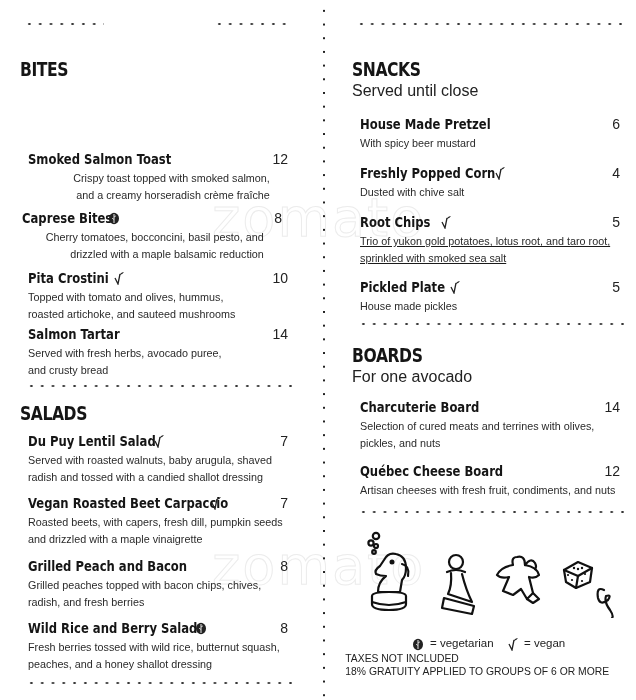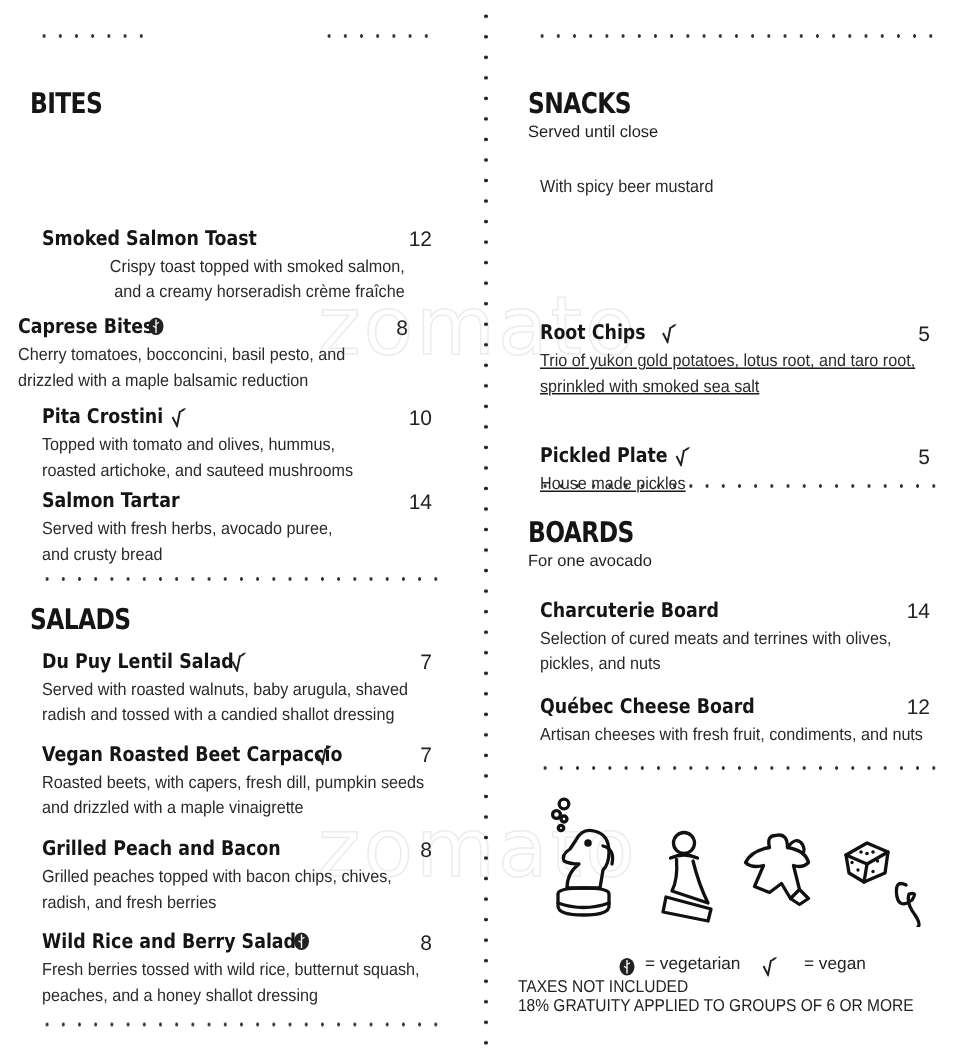--- a/index.html
+++ b/index.html
@@ -31,21 +31,21 @@
       font-family: "DejaVu Sans", sans-serif; font-weight: bold; font-size: 21px;
       letter-spacing: -0.5px; transform: scaleX(0.82); color: #111;
     }
 
     .section-title {
       position: absolute; font-family: "DejaVu Sans", sans-serif; font-weight: bold;
       font-size: 19px; letter-spacing: -0.5px; color: #151515;
       transform-origin: left center; transform: scaleX(0.82);
     }
     .section-sub {
-      position: absolute; font-size: 11px; color: #222;
+      position: absolute; font-size: 16px; color: #222;
     }
 
     .item { position: absolute; }
     .item-head { position: relative; height: 18px; }
     .item-name {
       position: absolute; left: 0; top: 0; white-space: nowrap;
       font-family: "DejaVu Sans", sans-serif; font-weight: bold; font-size: 13.5px;
       color: #151515; transform-origin: left center; transform: scaleX(0.86);
     }
     .item-price {
@@ -84,21 +84,21 @@
 
   <div class="item" style="left:28px; top:151px; width:260px;text-align:right;">
     <div class="item-head">
       <span class="item-name">Smoked Salmon Toast</span>
       <span class="item-price">12</span>
     </div>
     <div class="item-desc">Crispy toast topped with smoked salmon,</div>
     <div class="item-desc">and a creamy horseradish crème fraîche</div>
   </div>
 
-  <div class="item" style="left:12px; top:210px; width:260px;">
+  <div class="item" style="left:22px; top:210px; width:260px;text-align:right;">
     <div class="item-head">
       <span class="item-name">Caprese Bites</span>
       <span class="diet-icon" style="left:86px;">
         <svg width="12" height="13" viewBox="0 0 12 13">
             <ellipse cx="6" cy="6.5" rx="5" ry="5.8" fill="#222"></ellipse>
             <line x1="6" y1="2" x2="6" y2="11" stroke="#fff" stroke-width="0.9"></line>
             <line x1="6" y1="5" x2="8" y2="3.8" stroke="#fff" stroke-width="0.7"></line>
             <line x1="6" y1="7.5" x2="4" y2="6.2" stroke="#fff" stroke-width="0.7"></line>
           </svg>
       </span>
@@ -193,40 +193,57 @@
   </div>
 
   <div class="hdots" style="left:26px; top:681px; width:266px;"></div>
 
   <div class="hdots" style="left:356px; top:22px; width:270px;"></div>
 
   <div class="section-title" style="left:352px; top:58px;">SNACKS</div>
   <div class="section-sub" style="left:352px; top:82px;">Served until close</div>
 
   <div class="item" style="left:360px; top:116px; width:260px;">
+    <div class="item-head">
+      <span class="item-name">House Made Pretzel</span>
+      <span class="item-price">6</span>
+    </div>
     <div class="item-desc">With spicy beer mustard</div>
   </div>
 
+  <div class="item" style="left:360px; top:165px; width:260px;">
+    <div class="item-head">
+      <span class="item-name">Freshly Popped Corn</span>
+      <span class="diet-icon" style="left:134px;">
+        <svg width="12" height="14" viewBox="0 0 12 14">
+            <path d="M2 7 L5 13 L7 3" fill="none" stroke="#222" stroke-width="1.3"></path>
+            <path d="M7 3 Q9 1 11 1 Q10 3 7 4 Z" fill="#222"></path>
+          </svg>
+      </span>
+      <span class="item-price">4</span>
+    </div>
+    <div class="item-desc">Dusted with chive salt</div>
+  </div>
 
   <div class="item" style="left:360px; top:214px; width:260px;text-decoration:underline;">
     <div class="item-head">
       <span class="item-name">Root Chips</span>
       <span class="diet-icon" style="left:80px;">
         <svg width="12" height="14" viewBox="0 0 12 14">
             <path d="M2 7 L5 13 L7 3" fill="none" stroke="#222" stroke-width="1.3"></path>
             <path d="M7 3 Q9 1 11 1 Q10 3 7 4 Z" fill="#222"></path>
           </svg>
       </span>
       <span class="item-price">5</span>
     </div>
     <div class="item-desc">Trio of yukon gold potatoes, lotus root, and taro root,</div>
     <div class="item-desc">sprinkled with smoked sea salt</div>
   </div>
 
-  <div class="item" style="left:360px; top:296px; width:260px;text-decoration:underline;">
+  <div class="item" style="left:360px; top:279px; width:260px;">
     <div class="item-head">
       <span class="item-name">Pickled Plate</span>
       <span class="diet-icon" style="left:89px;">
         <svg width="12" height="14" viewBox="0 0 12 14">
             <path d="M2 7 L5 13 L7 3" fill="none" stroke="#222" stroke-width="1.3"></path>
             <path d="M7 3 Q9 1 11 1 Q10 3 7 4 Z" fill="#222"></path>
           </svg>
       </span>
       <span class="item-price">5</span>
     </div>
@@ -313,19 +330,19 @@
             <line x1="6" y1="7.5" x2="4" y2="6.2" stroke="#fff" stroke-width="0.7"></line>
           </svg>
       </span>
       <span style="position:absolute; left:100px; top:0;">= vegetarian</span>
       <span style="position:absolute; left:177px; top:0;">
         <svg width="12" height="14" viewBox="0 0 12 14">
             <path d="M2 7 L5 13 L7 3" fill="none" stroke="#222" stroke-width="1.3"></path>
             <path d="M7 3 Q9 1 11 1 Q10 3 7 4 Z" fill="#222"></path>
           </svg>
       </span>
-      <span style="position:absolute; left:194px; top:0;margin-left:12px;">= vegan</span>
+      <span style="position:absolute; left:194px; top:0;">= vegan</span>
     </div>
     <div class="legend-line" style="margin-top:-1px;">TAXES NOT INCLUDED</div>
     <div class="legend-line" style="margin-top:1px;">18% GRATUITY APPLIED TO GROUPS OF 6 OR MORE</div>
   </div>
 
 </div>
 
 </body></html>

